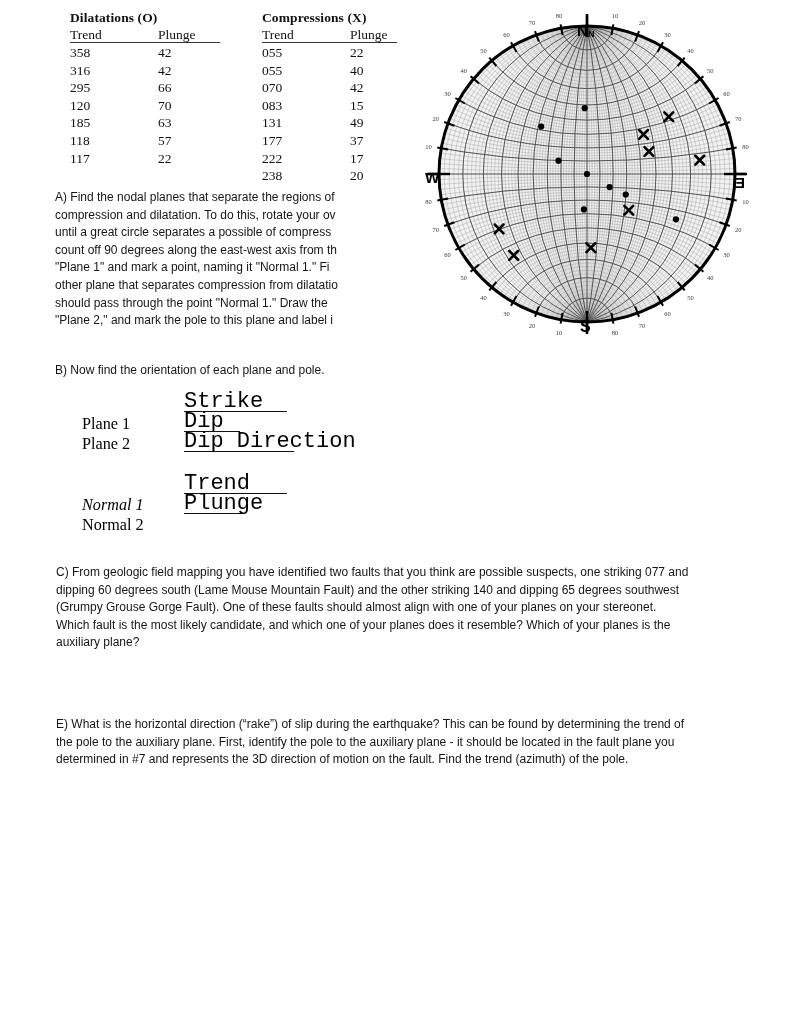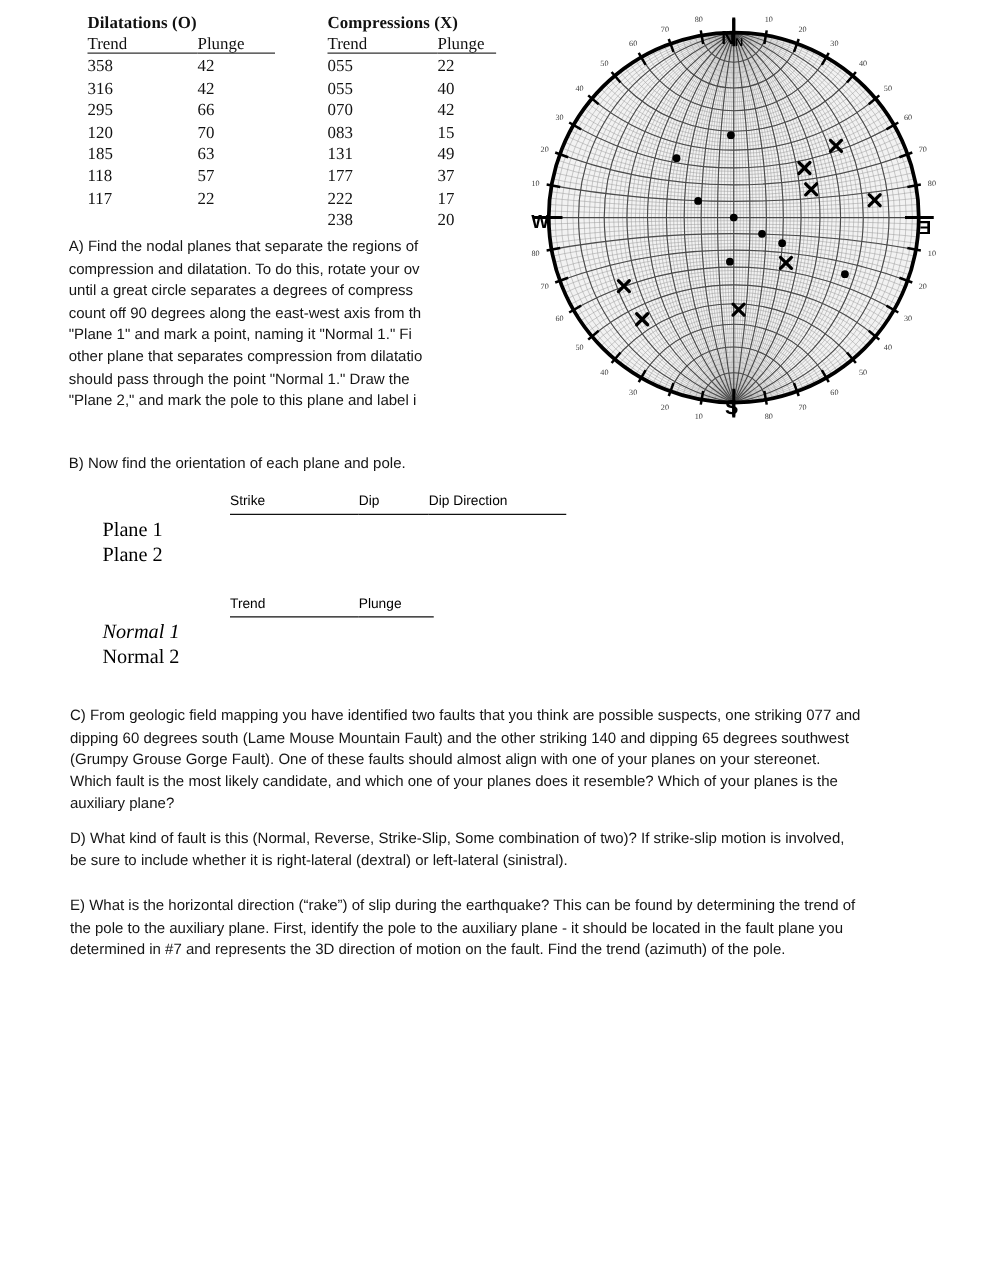--- a/index.html
+++ b/index.html
@@ -19,22 +19,22 @@
   .dt-row{display:flex;line-height:17.6px;}
   .dt-row span{display:inline-block;}
 
   
   .para{position:absolute;font-family:"Liberation Sans",sans-serif;font-size:12px;
         line-height:17.6px;color:#151515;}
 
   
   .para-a{width:345px;overflow:hidden;white-space:nowrap;}
   .para-a .ln{display:block;height:17.6px;overflow:hidden;text-overflow:clip;}
-  .blank-head{position:absolute;display:flex;font-family:Liberation Sans, sans-serif;
-              font-size:11px;}
+  .blank-head{position:absolute;display:flex;font-family:Liberation Mono, monospace;
+              font-size:22px;flex-direction:column;}
   .blank-head span{border-bottom:1.3px solid #111;display:inline-block;line-height:19px;
                    white-space:nowrap;}
   .bh-strike{width:103px;}
   .bh-dip{width:56px;}
   .bh-dipdir{width:110px;}
   .bh-trend{width:103px;}
   .bh-plunge{width:60px;}
   .rowlabel{position:absolute;font-family:"Liberation Serif",serif;font-size:16.2px;
             line-height:20.5px;white-space:nowrap;}
 
@@ -129,21 +129,21 @@
         <div class="dt-row">
           <span class="dt-col1">238</span>
           <span class="dt-col2">20</span>
         </div>
       </div>
   </div>
 
   <div class="para para-a" id="para-a" style="left:55px;top:189px;">
       <span class="ln">A) Find the nodal planes that separate the regions of</span>
       <span class="ln">compression and dilatation. To do this, rotate your ov</span>
-      <span class="ln"> until a great circle separates a degrees of compress</span>
+      <span class="ln"> until a great circle separates a possible of compress</span>
       <span class="ln">count off 90 degrees along the east-west axis from th</span>
       <span class="ln"> "Plane 1" and mark a point, naming it "Normal 1." Fi</span>
       <span class="ln">other plane that separates compression from dilatatio</span>
       <span class="ln"> should pass through the point "Normal 1." Draw the</span>
       <span class="ln">"Plane 2," and mark the pole to this plane and label i</span>
     </div>
 
   <div class="para" style="left:55px;top:362px;width:520px;">B) Now find the orientation of each plane and pole.</div>
 
   <div class="blank-head" style="left:184px;top:392px;">
@@ -156,21 +156,20 @@
 
   <div class="blank-head" style="left:184px;top:474px;">
     <span class="bh-trend">Trend</span>
     <span class="bh-plunge">Plunge</span>
   </div>
   <div class="rowlabel" style="left:82px;top:495px;font-style:italic;">Normal 1</div>
   <div class="rowlabel" style="left:82px;top:515px;">Normal 2</div>
 
   <div class="para" style="left:56px;top:564px;width:636px;">C) From geologic field mapping you have identified two faults that you think are possible suspects, one striking 077 and dipping 60 degrees south (Lame Mouse Mountain Fault) and the other striking 140 and dipping 65 degrees southwest (Grumpy Grouse Gorge Fault). One of these faults should almost align with one of your planes on your stereonet. Which fault is the most likely candidate, and which one of your planes does it resemble? Which of your planes is the auxiliary plane?</div>
 
-  <div class="para" style="left:56px;top:662px;width:636px;">D) What kind of fault is this (Normal, Reverse, Strike-Slip, Some combination of two)? If strike-slip motion is involved, be sure to include whether it is right-lateral (dextral) or left-lateral (sinistral).</div>
 
   <div class="para" style="left:56px;top:716px;width:636px;">E) What is the horizontal direction (“rake”) of slip during the earthquake? This can be found by determining the trend of the pole to the auxiliary plane. First, identify the pole to the auxiliary plane - it should be located in the fault plane you determined in #7 and represents the 3D direction of motion on the fault. Find the trend (azimuth) of the pole.</div>
 
   <div class="stereo-wrap" style="left:397px;top:2px;width:396px;height:348px;">
     <svg id="stereonet-svg" width="396" height="348" viewBox="0 0 396 348">
         <defs>
           <clipPath id="netclip">
             <circle cx="190" cy="172" r="148"></circle>
           </clipPath>
         </defs>

